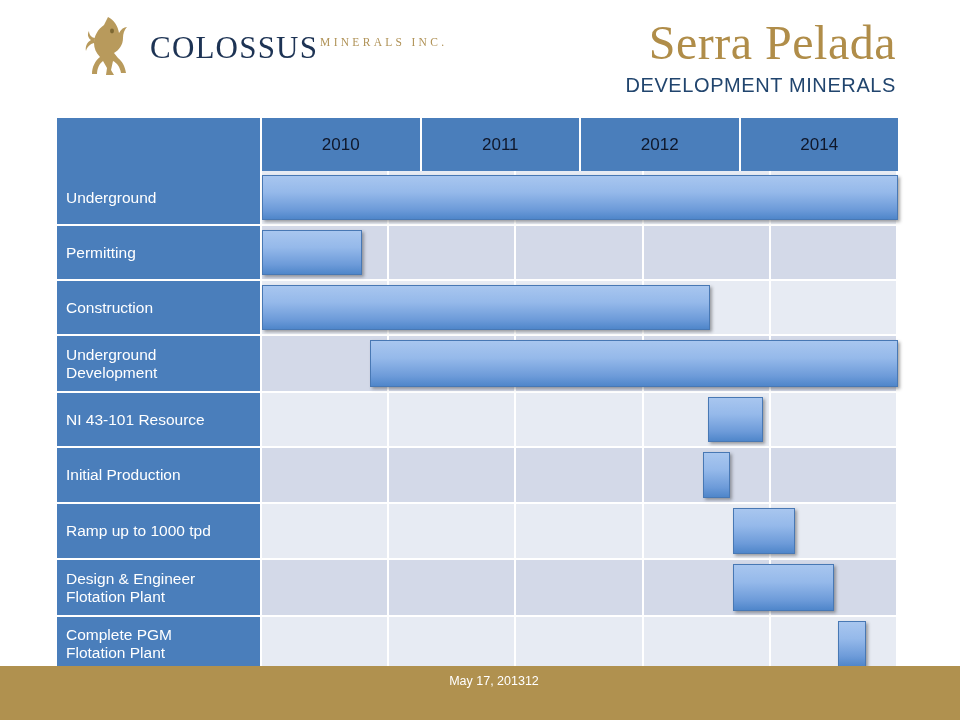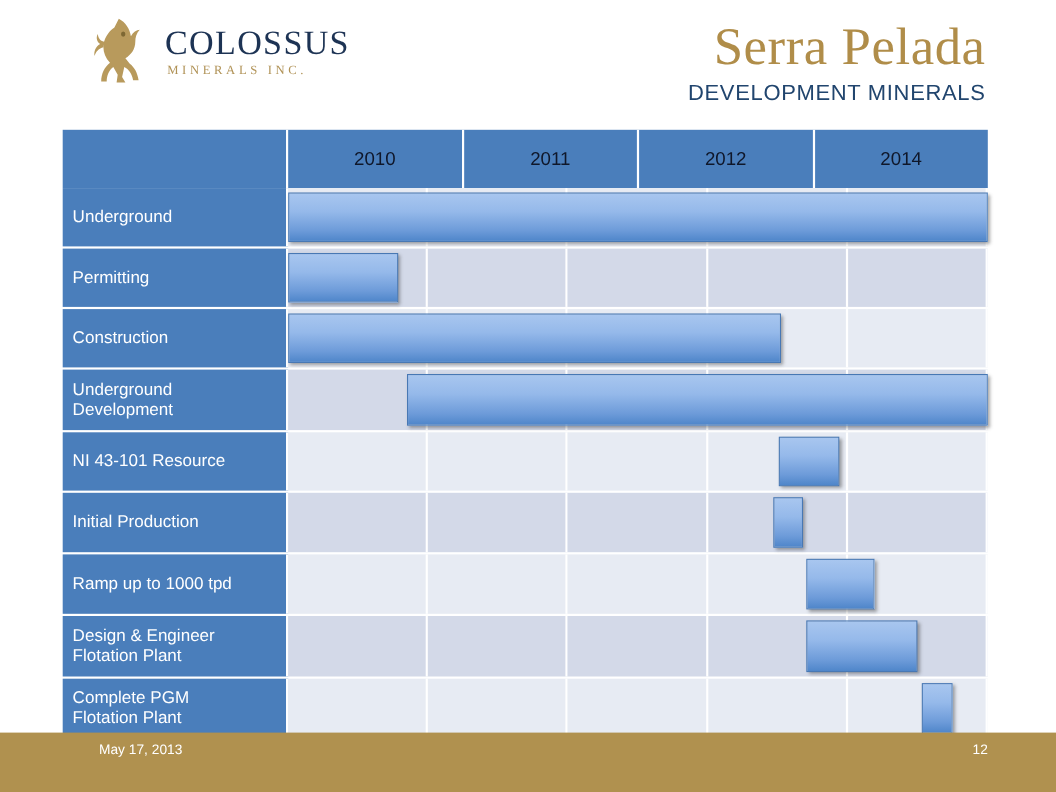--- a/index.html
+++ b/index.html
@@ -14,21 +14,21 @@
     width: 960px; height: 720px;
     background: #ffffff;
   }
 
   
   #logo-block {
     position: absolute; left: 78px; top: 14px;
     display: flex; align-items: center; gap: 10px;
   }
   #griffin { width: 62px; height: 66px; display: block; }
-  .logo-text { display: flex; flex-direction: column; line-height: 1; }
+  .logo-text { display: flex; flex-direction: row; line-height: 1; }
   #logo-wordmark {
     font-family: "Liberation Serif", serif;
     font-size: 31px; letter-spacing: 1.2px;
     color: #1d3354; font-weight: 400;
   }
   #logo-subtext {
     font-family: "Liberation Serif", serif;
     font-size: 11.5px; letter-spacing: 3.3px;
     color: #b09256; margin-top: 5px; padding-left: 2px;
   }
@@ -95,21 +95,21 @@
     border: 1px solid #4878b4;
     box-shadow: 2px 2px 3px rgba(60,60,60,0.45);
   }
 
   
   #footer-bar {
     position: absolute; left: 0; bottom: 0;
     width: 960px; height: 54px;
     background: #b0914f;
     display: flex; align-items: flex-start;
-    justify-content: space-between;
+    justify-content: center;
     padding: 8px 62px 0 90px;
   }
   #footer-date, #footer-page {
     color: #ffffff; font-size: 12.5px;
   }
 </style>
 </head>
 <body>
 
 <div id="slide">

